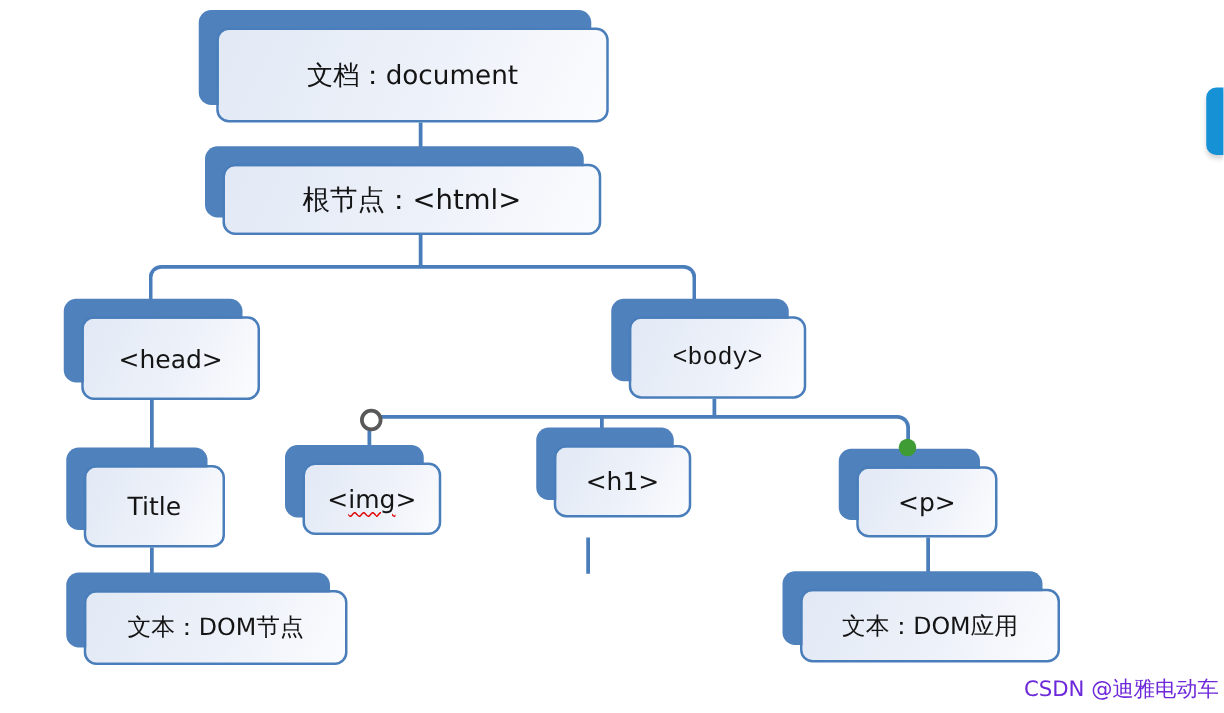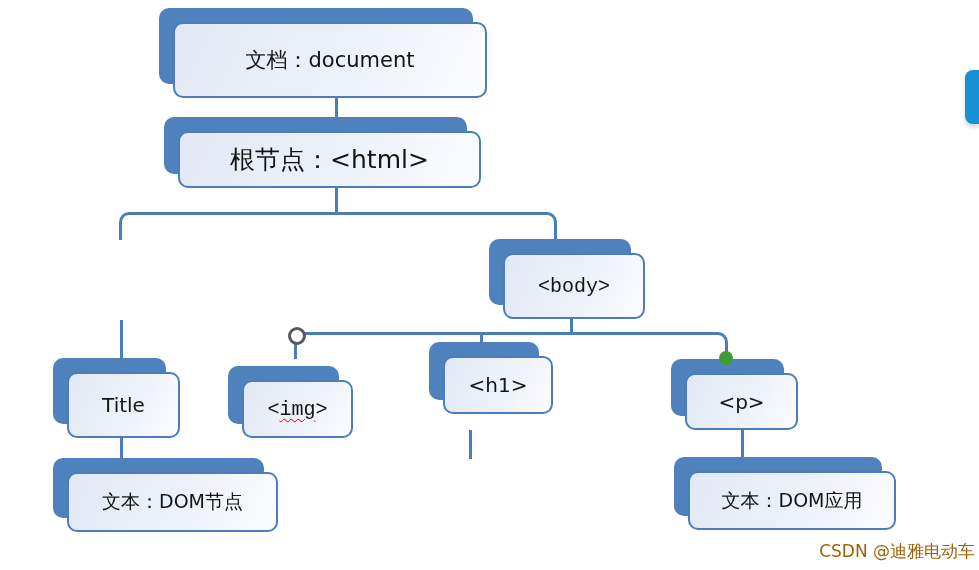--- a/index.html
+++ b/index.html
@@ -20,32 +20,32 @@
     position:relative; width:100%; height:100%; box-sizing:border-box;
     border:2.5px solid #4a7ebb; border-radius:10px;
     background:linear-gradient(115deg,#e2e9f5 0%,#edf1f9 55%,#fbfcfe 100%);
     display:flex; align-items:center; justify-content:center;
     font-size:20px; color:#141414; white-space:nowrap;
   }
 
   #n-document { left:173px; top:22px;  width:314px; height:76px; }
   #n-document .box { font-size:21px;text-align:center; }
   #n-html     { left:178px; top:131px; width:303px; height:57px; }
-  #n-html .box { font-size:25px; }
+  #n-html .box { font-size:22px; }
   #n-head     { left:65px;  top:253px; width:143px; height:67px; }
   #n-body     { left:503px; top:253px; width:142px; height:66px;font-family:Liberation Mono, monospace; }
   #n-title    { left:67px;  top:372px; width:113px; height:66px; }
-  #n-img      { left:242px; top:380px; width:111px; height:58px;font-family:Liberation Mono, monospace; }
+  #n-img      { left:242px; top:370px; width:111px; height:58px; }
   #n-h1       { left:443px; top:356px; width:110px; height:58px; }
   #n-p        { left:685px; top:373px; width:113px; height:57px; }
   #n-texthead { left:67px;  top:472px; width:211px; height:60px; }
   #n-texthead .box { font-size:19px; }
   #n-texth1   { left:373px; top:473px; width:244px; height:59px; }
   #n-texth1 .box { font-size:19px; }
-  #n-textp    { left:688px; top:471px; width:208px; height:59px; }
+  #n-textp    { left:640px; top:471px; width:208px; height:59px; }
   #n-textp .box { font-size:19px; }
 
   .squiggle {
     text-decoration-line:underline;
     text-decoration-style:wavy;
     text-decoration-color:#e00000;
     text-decoration-thickness:1px;
     text-underline-offset:3px;
   }
 
@@ -84,21 +84,21 @@
   }
 
   
   .scroll-pill {
     position:absolute; left:965px; top:70px; width:14px; height:54px;
     background:#1791d6; border-radius:8px 0 0 8px;
     box-shadow:0 3px 4px rgba(0,0,0,.18);
   }
   .watermark {
     position:absolute; left:760px; top:540px; width:215px;
-    font-size:17px; color:#a16207; text-align:right; white-space:nowrap;
+    font-size:17px; color:#6d28d9; text-align:right; white-space:nowrap;
   }
 </style>
 </head>
 <body>
 
 <div class="canvas">
 
   <div class="v" id="c-doc-html"></div>
   <div class="v" id="c-html-drop"></div>
   <div class="bracket" id="c-html-bracket"></div>
@@ -116,20 +116,25 @@
         <span>文档：document</span>
       </div>
   </div>
 
   <div class="node" id="n-html">
     <div class="box">
         <span>根节点：&lt;html&gt;</span>
       </div>
   </div>
 
+  <div class="node" id="n-head">
+    <div class="box">
+        <span>&lt;head&gt;</span>
+      </div>
+  </div>
 
   <div class="node" id="n-body">
     <div class="box">
         <span>&lt;body&gt;</span>
       </div>
   </div>
 
   <div class="node" id="n-title">
     <div class="box">
         <span>Title</span>

